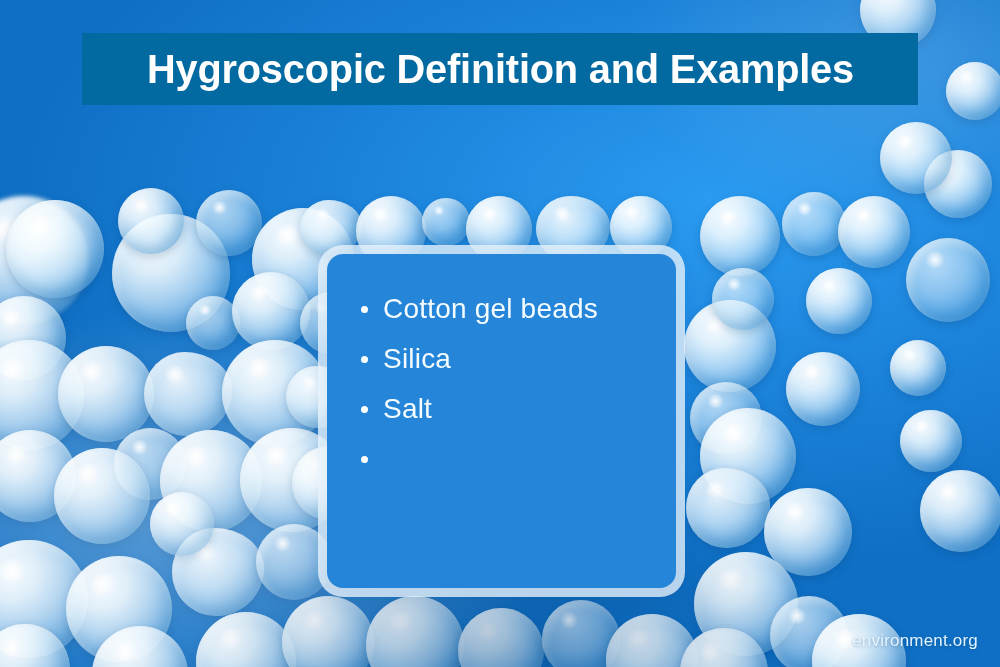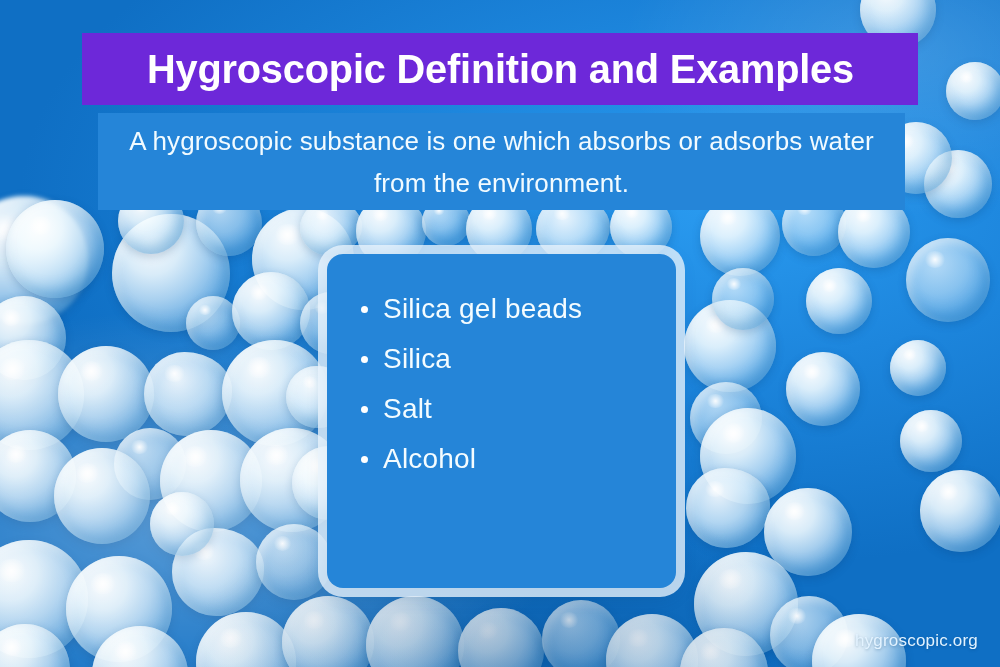--- a/index.html
+++ b/index.html
@@ -80,21 +80,21 @@
         rgba(152,202,238,0.34) 100%);
   }
 
   
   #title-band {
     position: absolute;
     left: 82px;
     top: 33px;
     width: 836px;
     height: 72px;
-    background: #6d28d9;
+    background: #0369a1;
     display: flex;
     align-items: center;
     justify-content: center;
   }
   #title-text {
     color: #ffffff;
     font-family: "Liberation Sans Narrow", "Liberation Sans", sans-serif;
     font-size: 41px;
     font-weight: bold;
     letter-spacing: -0.2px;
@@ -250,28 +250,25 @@
     <div class="bead" style="left:880px; top:122px; width:72px; height:72px;"></div>
     <div class="bead" style="left:946px; top:62px; width:58px; height:58px;"></div>
 
     <div id="photo-light"></div>
   </div>
 
   <div id="title-band">
     <span id="title-text">Hygroscopic Definition and Examples</span>
   </div>
 
-  <div id="subtitle-band">
-    <span id="subtitle-text">A hygroscopic substance is one which absorbs or adsorbs water from the environment.</span>
-  </div>
 
   <div id="list-card">
     <ul id="list">
-      <li><span class="dot"></span><span>Silica gel beads</span></li>
+      <li><span class="dot"></span><span>Cotton gel beads</span></li>
       <li><span class="dot"></span><span>Silica</span></li>
       <li><span class="dot"></span><span>Salt</span></li>
-      <li><span class="dot"></span><span>Alcohol</span></li>
+      <li><span class="dot"></span></li>
     </ul>
   </div>
 
-  <div id="watermark">hygroscopic.org</div>
+  <div id="watermark">environment.org</div>
 
 </div>
 
 </body></html>

